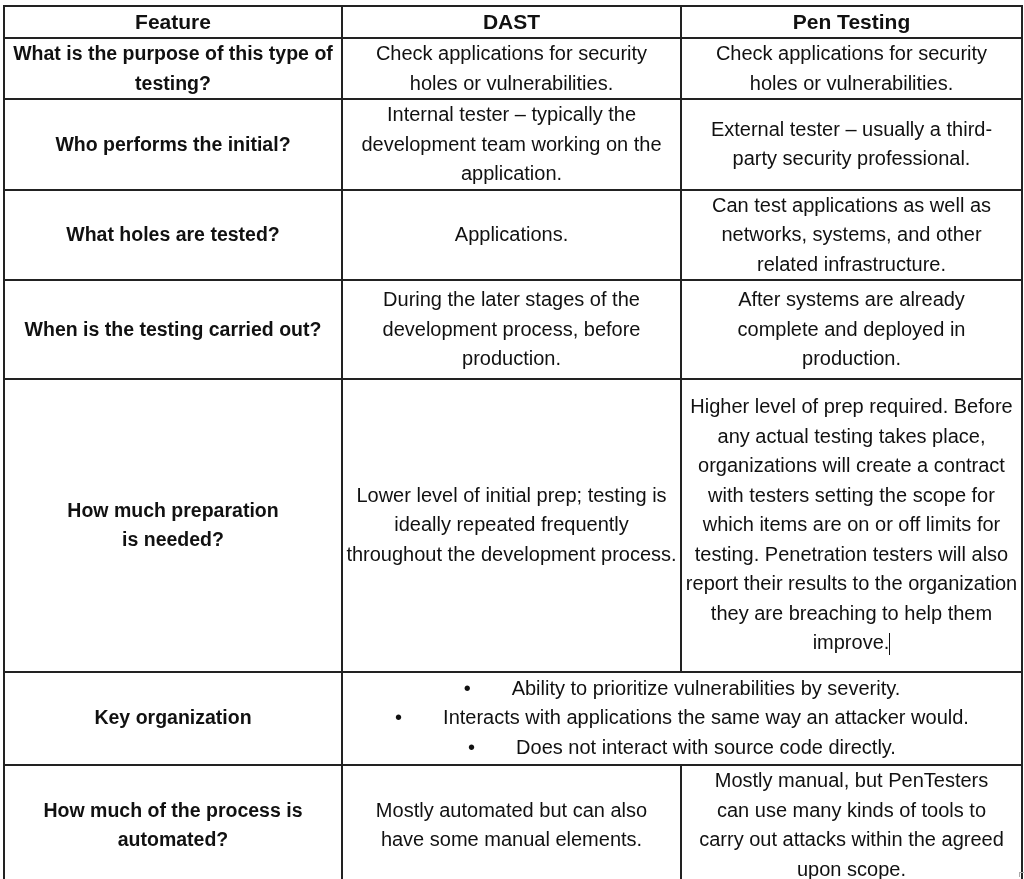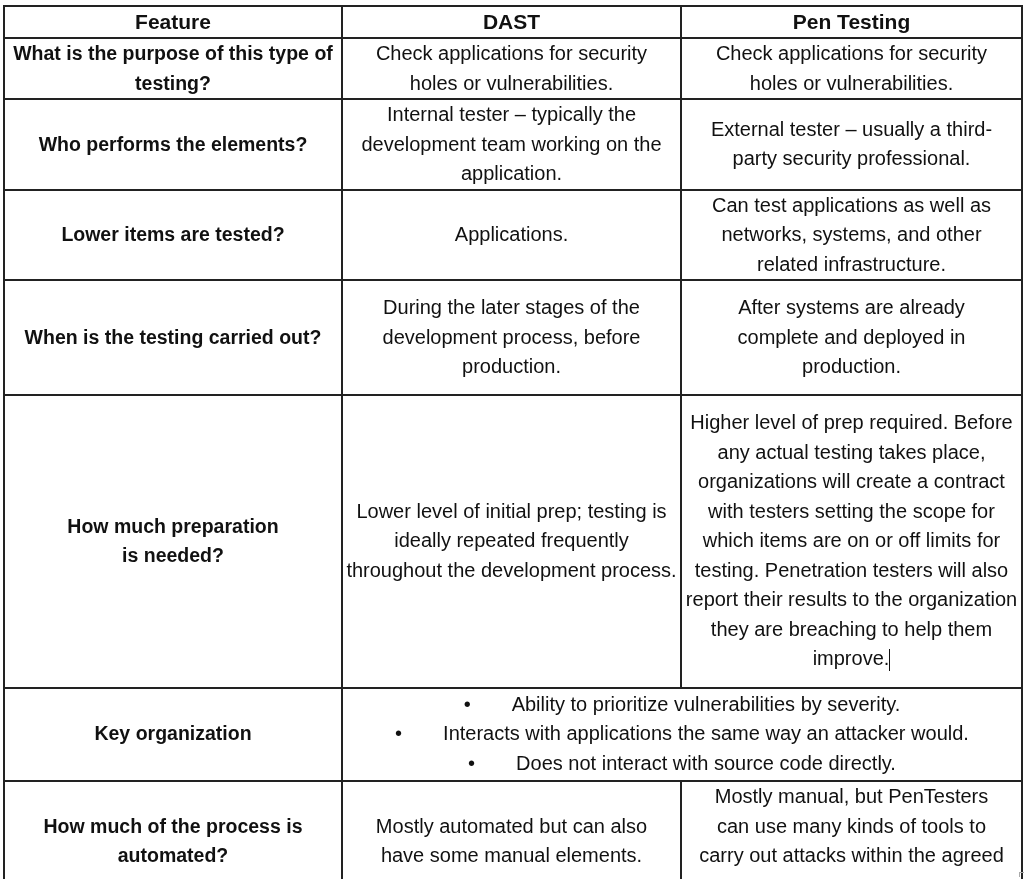--- a/index.html
+++ b/index.html
@@ -35,33 +35,33 @@
       <th>Pen Testing</th>
     </tr>
   </thead>
   <tbody>
     <tr style="height:61px">
       <td class="feat">What is the purpose of this type of testing?</td>
       <td style="padding:0 18px">Check applications for security holes or vulnerabilities.</td>
       <td style="padding:0 18px">Check applications for security holes or vulnerabilities.</td>
     </tr>
     <tr style="height:89px">
-      <td class="feat">Who performs the elements?</td>
+      <td class="feat">Who performs the initial?</td>
       <td style="padding:0 14px">Internal tester – typically the development team working on the application.</td>
       <td style="padding:0 14px">External tester – usually a third-party security professional.</td>
     </tr>
     <tr style="height:89px">
-      <td class="feat">Lower items are tested?</td>
+      <td class="feat">What holes are tested?</td>
       <td>Applications.</td>
       <td style="padding:0 14px">Can test applications as well as networks, systems, and other related infrastructure.</td>
     </tr>
     <tr style="height:89px">
       <td class="feat">When is the testing carried out?</td>
       <td style="padding:0 18px">During the later stages of the development process, before production.</td>
-      <td style="padding:12px 30px">After systems are already complete and deployed in production.</td>
+      <td style="padding:4px 30px">After systems are already complete and deployed in production.</td>
     </tr>
     <tr style="height:293px">
       <td class="feat" style="padding:0 60px">How much preparation is needed?</td>
       <td style="padding:0 2px">Lower level of initial prep; testing is ideally repeated frequently throughout the development process.</td>
       <td style="padding:0 0">
         <span>Higher level of prep required. Before any actual testing takes place, organizations will create a contract with testers setting the scope for which items are on or off limits for testing. Penetration testers will also report their results to the organization they are breaching to help them improve.</span><span class="cursor"></span>
       </td>
     </tr>
     <tr style="height:93px">
       <td class="feat">Key organization</td>

